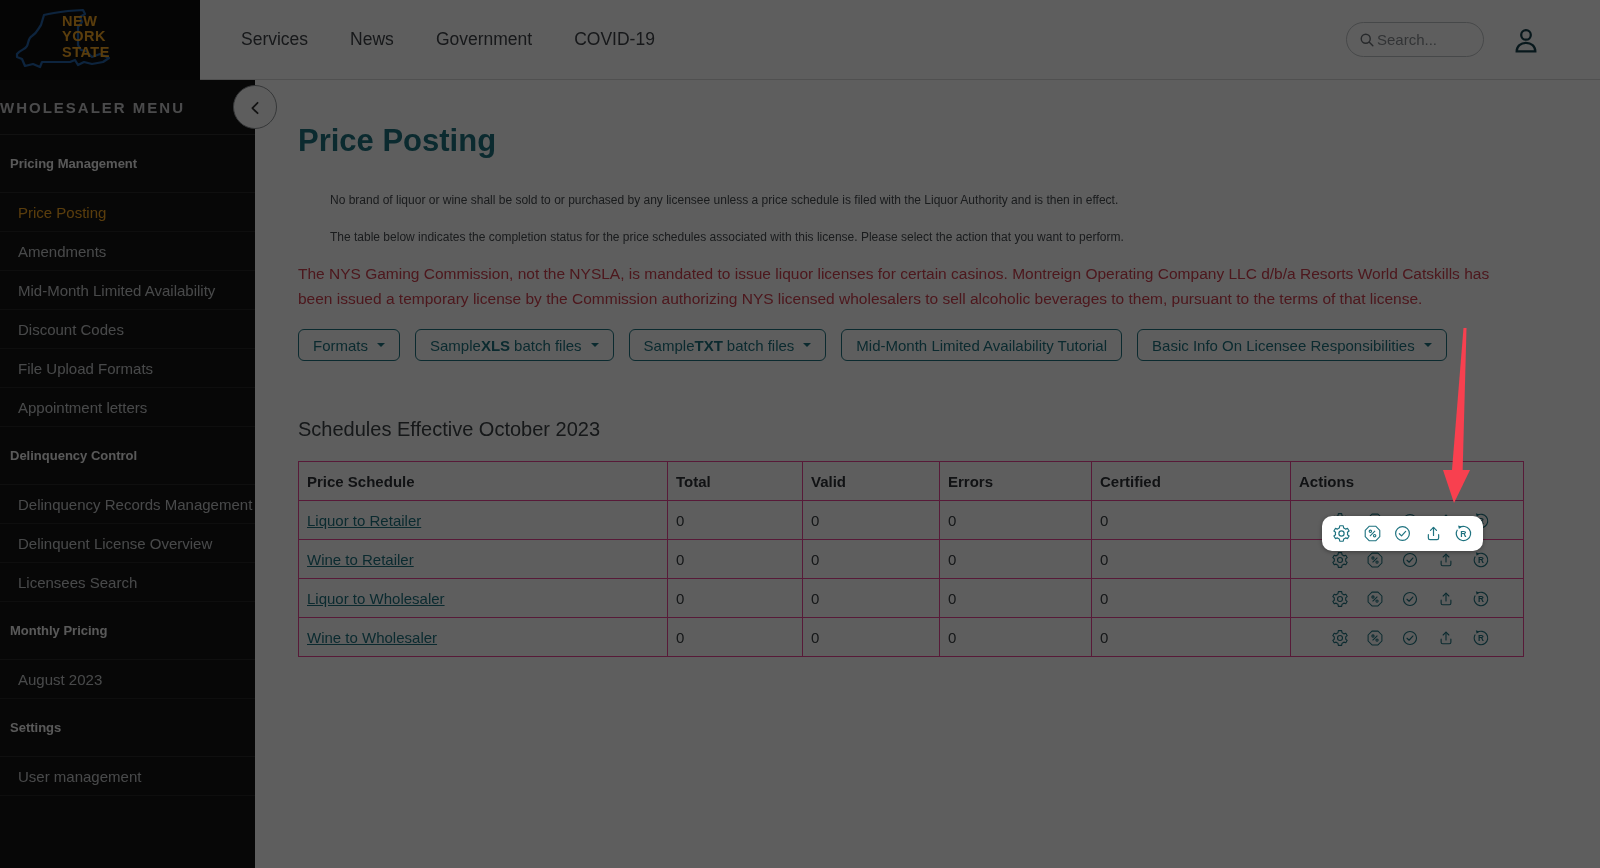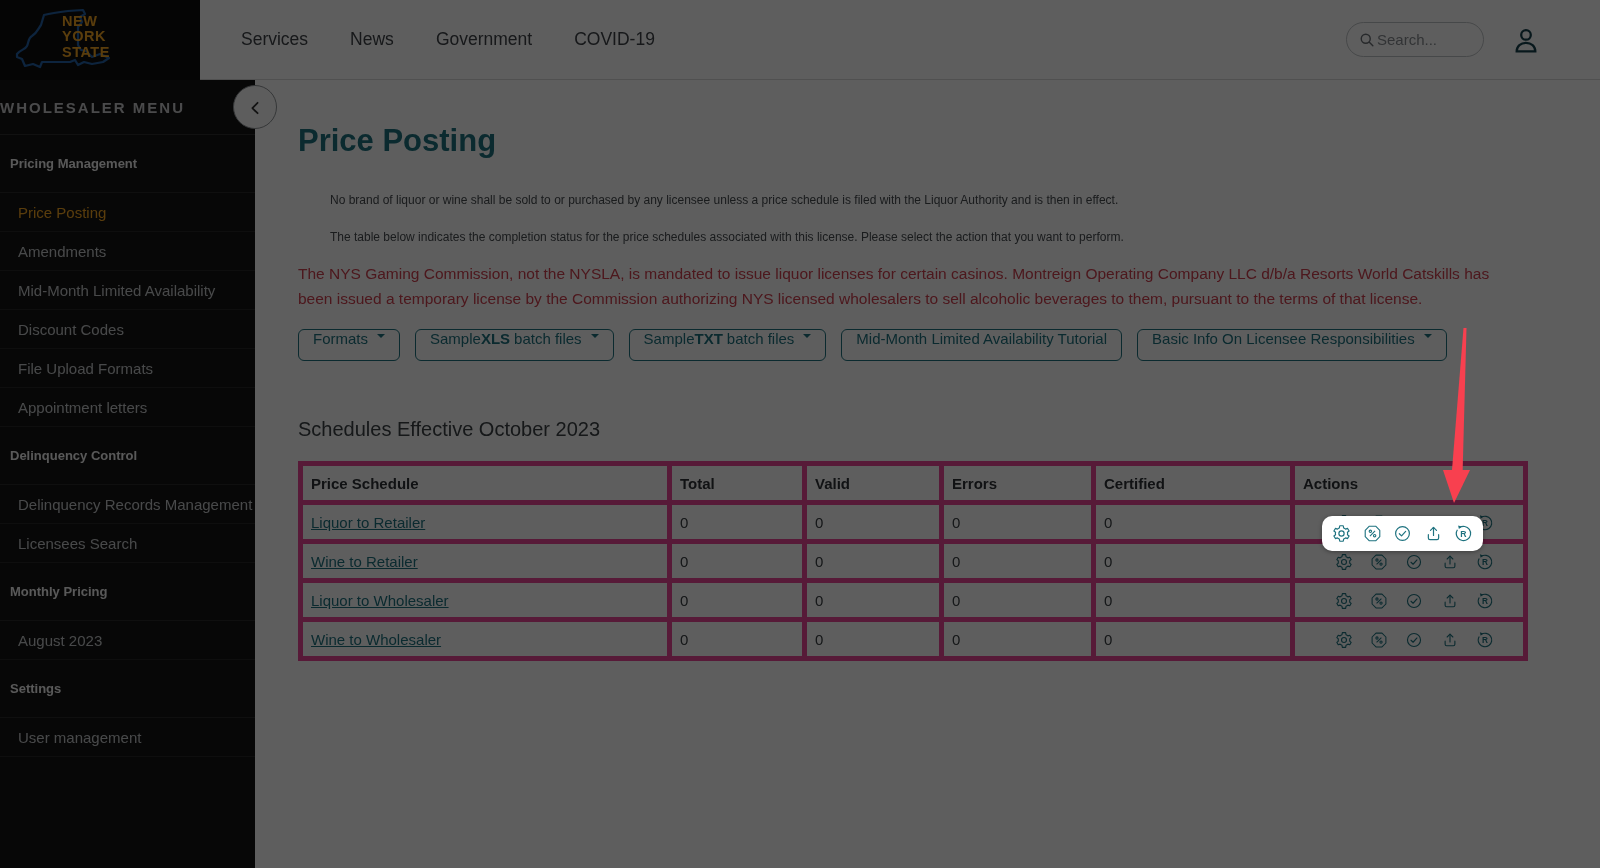--- a/index.html
+++ b/index.html
@@ -42,30 +42,30 @@
   .main { position:absolute; top:80px; left:255px; width:1345px; height:788px;
           background:#fff; padding:40px 77px 0 43px; }
   h1.page-title { color:#1f7380; font-size:31px; font-weight:bold; line-height:42px; }
   .para { color:#474c50; font-size:12px; line-height:24px; margin-top:26px;margin-left:32px; }
   .para + .para { margin-top:13px; }
   .notice { color:#cf4150; font-size:15.5px; line-height:25px; margin-top:12px; }
 
   .btn-row { display:flex; gap:15px; margin-top:18px; }
   .pill { border:1.5px solid #1f7380; border-radius:6px; background:transparent; color:#1f7380;
           font-size:15px; font-family:"Liberation Sans", sans-serif; padding:0 14px; height:32px;
-          display:flex; cursor:pointer; white-space:nowrap; }
+          display:flex; align-items:center; cursor:pointer; white-space:nowrap; }
   .pill b { margin:0 4px 0 0; font-weight:bold; }
   .pill .pre+b { }
   .caret { width:0; height:0; border:4.5px solid transparent; border-top-color:#1f7380;
            display:inline-block; margin:4px 0 0 9px; }
 
   .section-title { color:#3c4246; font-size:20px; margin-top:57px; }
 
   table.sched { border-collapse:collapse; margin-top:20px; width:1225px; table-layout:fixed; }
-  table.sched th, table.sched td { border:5px solid #ec4899; height:39px; padding:0 8px;
+  table.sched th, table.sched td { border:1px solid #ec4899; height:39px; padding:0 8px;
                                    font-size:15px; text-align:left; vertical-align:middle; }
   table.sched th { font-weight:bold; color:#2f3337; }
   table.sched td { color:#3b4044; }
   td.err { color:#cf3f4c; }
   a.sched-link { color:#1f7380; text-decoration:underline; cursor:pointer; }
   .acts { padding-left:40px !important; }
   svg.act { width:18px; height:18px; color:#1f7380; margin-right:13px; cursor:pointer; vertical-align:middle; }
 
   
   .dim { position:absolute; inset:0; background:rgba(0,0,0,.63); z-index:40; pointer-events:none; }
@@ -158,20 +158,21 @@
   <div class="side-header">Pricing Management</div>
   <div class="side-item active">Price Posting</div>
   <div class="side-item">Amendments</div>
   <div class="side-item">Mid-Month Limited Availability</div>
   <div class="side-item">Discount Codes</div>
   <div class="side-item">File Upload Formats</div>
   <div class="side-item">Appointment letters</div>
 
   <div class="side-header">Delinquency Control</div>
   <div class="side-item">Delinquency Records Management</div>
+  <div class="side-item">Delinquent License Overview</div>
   <div class="side-item">Licensees Search</div>
 
   <div class="side-header">Monthly Pricing</div>
   <div class="side-item">August 2023</div>
 
   <div class="side-header">Settings</div>
   <div class="side-item">User management</div>
 </div>
 
 <div class="collapse-btn">

